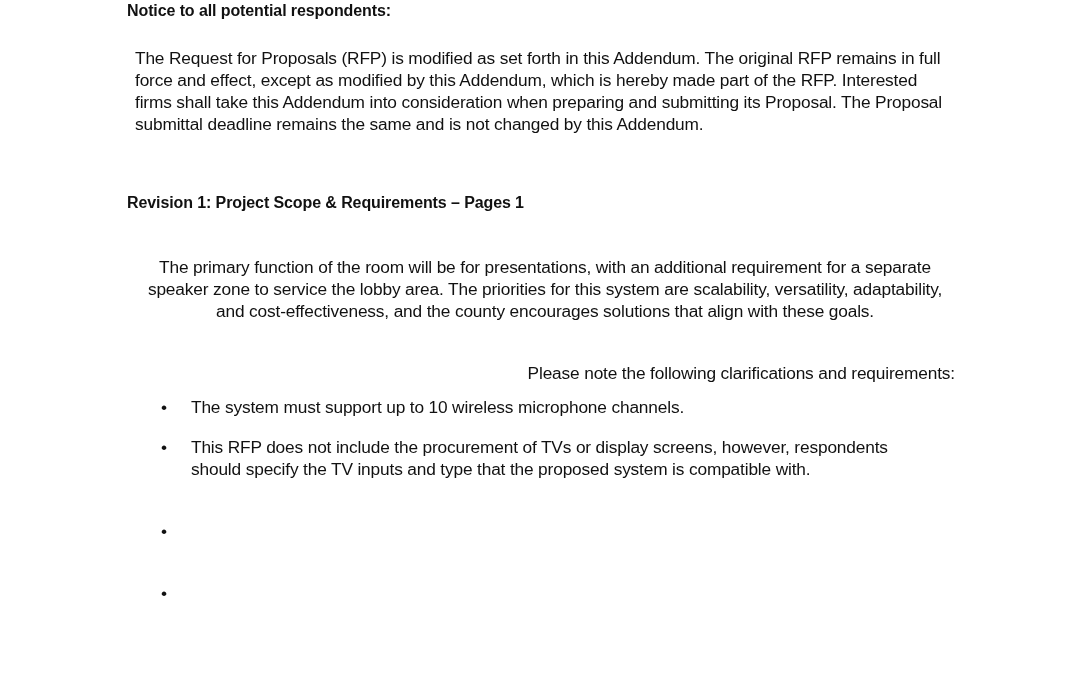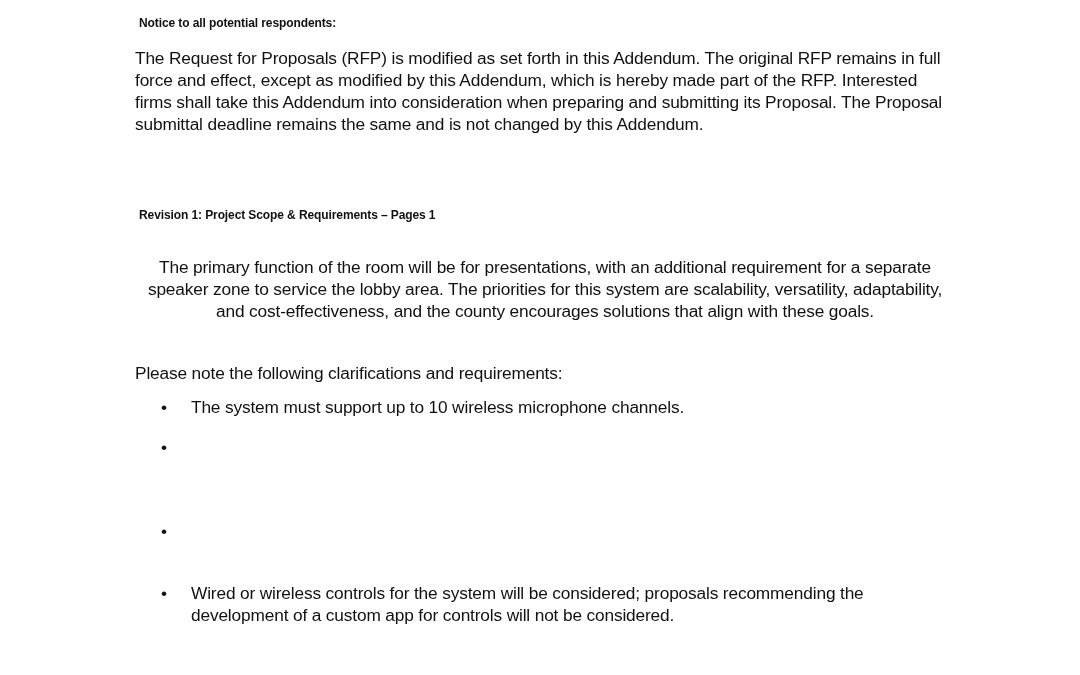--- a/index.html
+++ b/index.html
@@ -16,36 +16,36 @@
       color: #111111;
     }
     .page {
       position: absolute;
       left: 127px;
       top: 0;
       width: 820px;
     }
     .heading {
       font-weight: bold;
-      font-size: 12px;
+      font-size: 16px;
       line-height: 22px;
-      margin: 12px;
+      margin: 0;
       letter-spacing: -0.1px;
     }
     .para {
       font-size: 17.3px;
       line-height: 22px;
       margin: 8px;
       letter-spacing: -0.15px;
     }
     .h1 { position: absolute; top: 0px; }
     .p1 { position: absolute; top: 39px; width: 820px; }
     .h2 { position: absolute; top: 192px; }
     .p2 { position: absolute; top: 248px; width: 820px; text-align: center; }
-    .p3 { position: absolute; top: 354px; width: 820px; }
+    .p3 { position: absolute; top: 354px; width: 820px; text-align: right; }
     .bullets {
       position: absolute;
       top: 396px;
       left: 0;
       width: 820px;
       margin: 0;
       padding: 0;
       list-style: none;
     }
     .bullet-item {
@@ -83,23 +83,23 @@
 
   <p class="para p3">Please note the following clarifications and requirements:</p>
 
   <ul class="bullets">
     <li class="bullet-item b1">
       <span class="bullet-dot">•</span>
       <span>The system must support up to 10 wireless microphone channels.</span>
     </li>
     <li class="bullet-item b2">
       <span class="bullet-dot">•</span>
+      <span>This RFP does not include the procurement of TVs or display screens, however, respondents should specify the TV inputs and type that the proposed system is compatible with.</span>
     </li>
     <li class="bullet-item b3">
       <span class="bullet-dot">•</span>
     </li>
     <li class="bullet-item b4">
       <span class="bullet-dot">•</span>
-      <span>Wired or wireless controls for the system will be considered; proposals recommending the development of a custom app for controls will not be considered.</span>
     </li>
   </ul>
 
 </div>
 
 </body></html>

